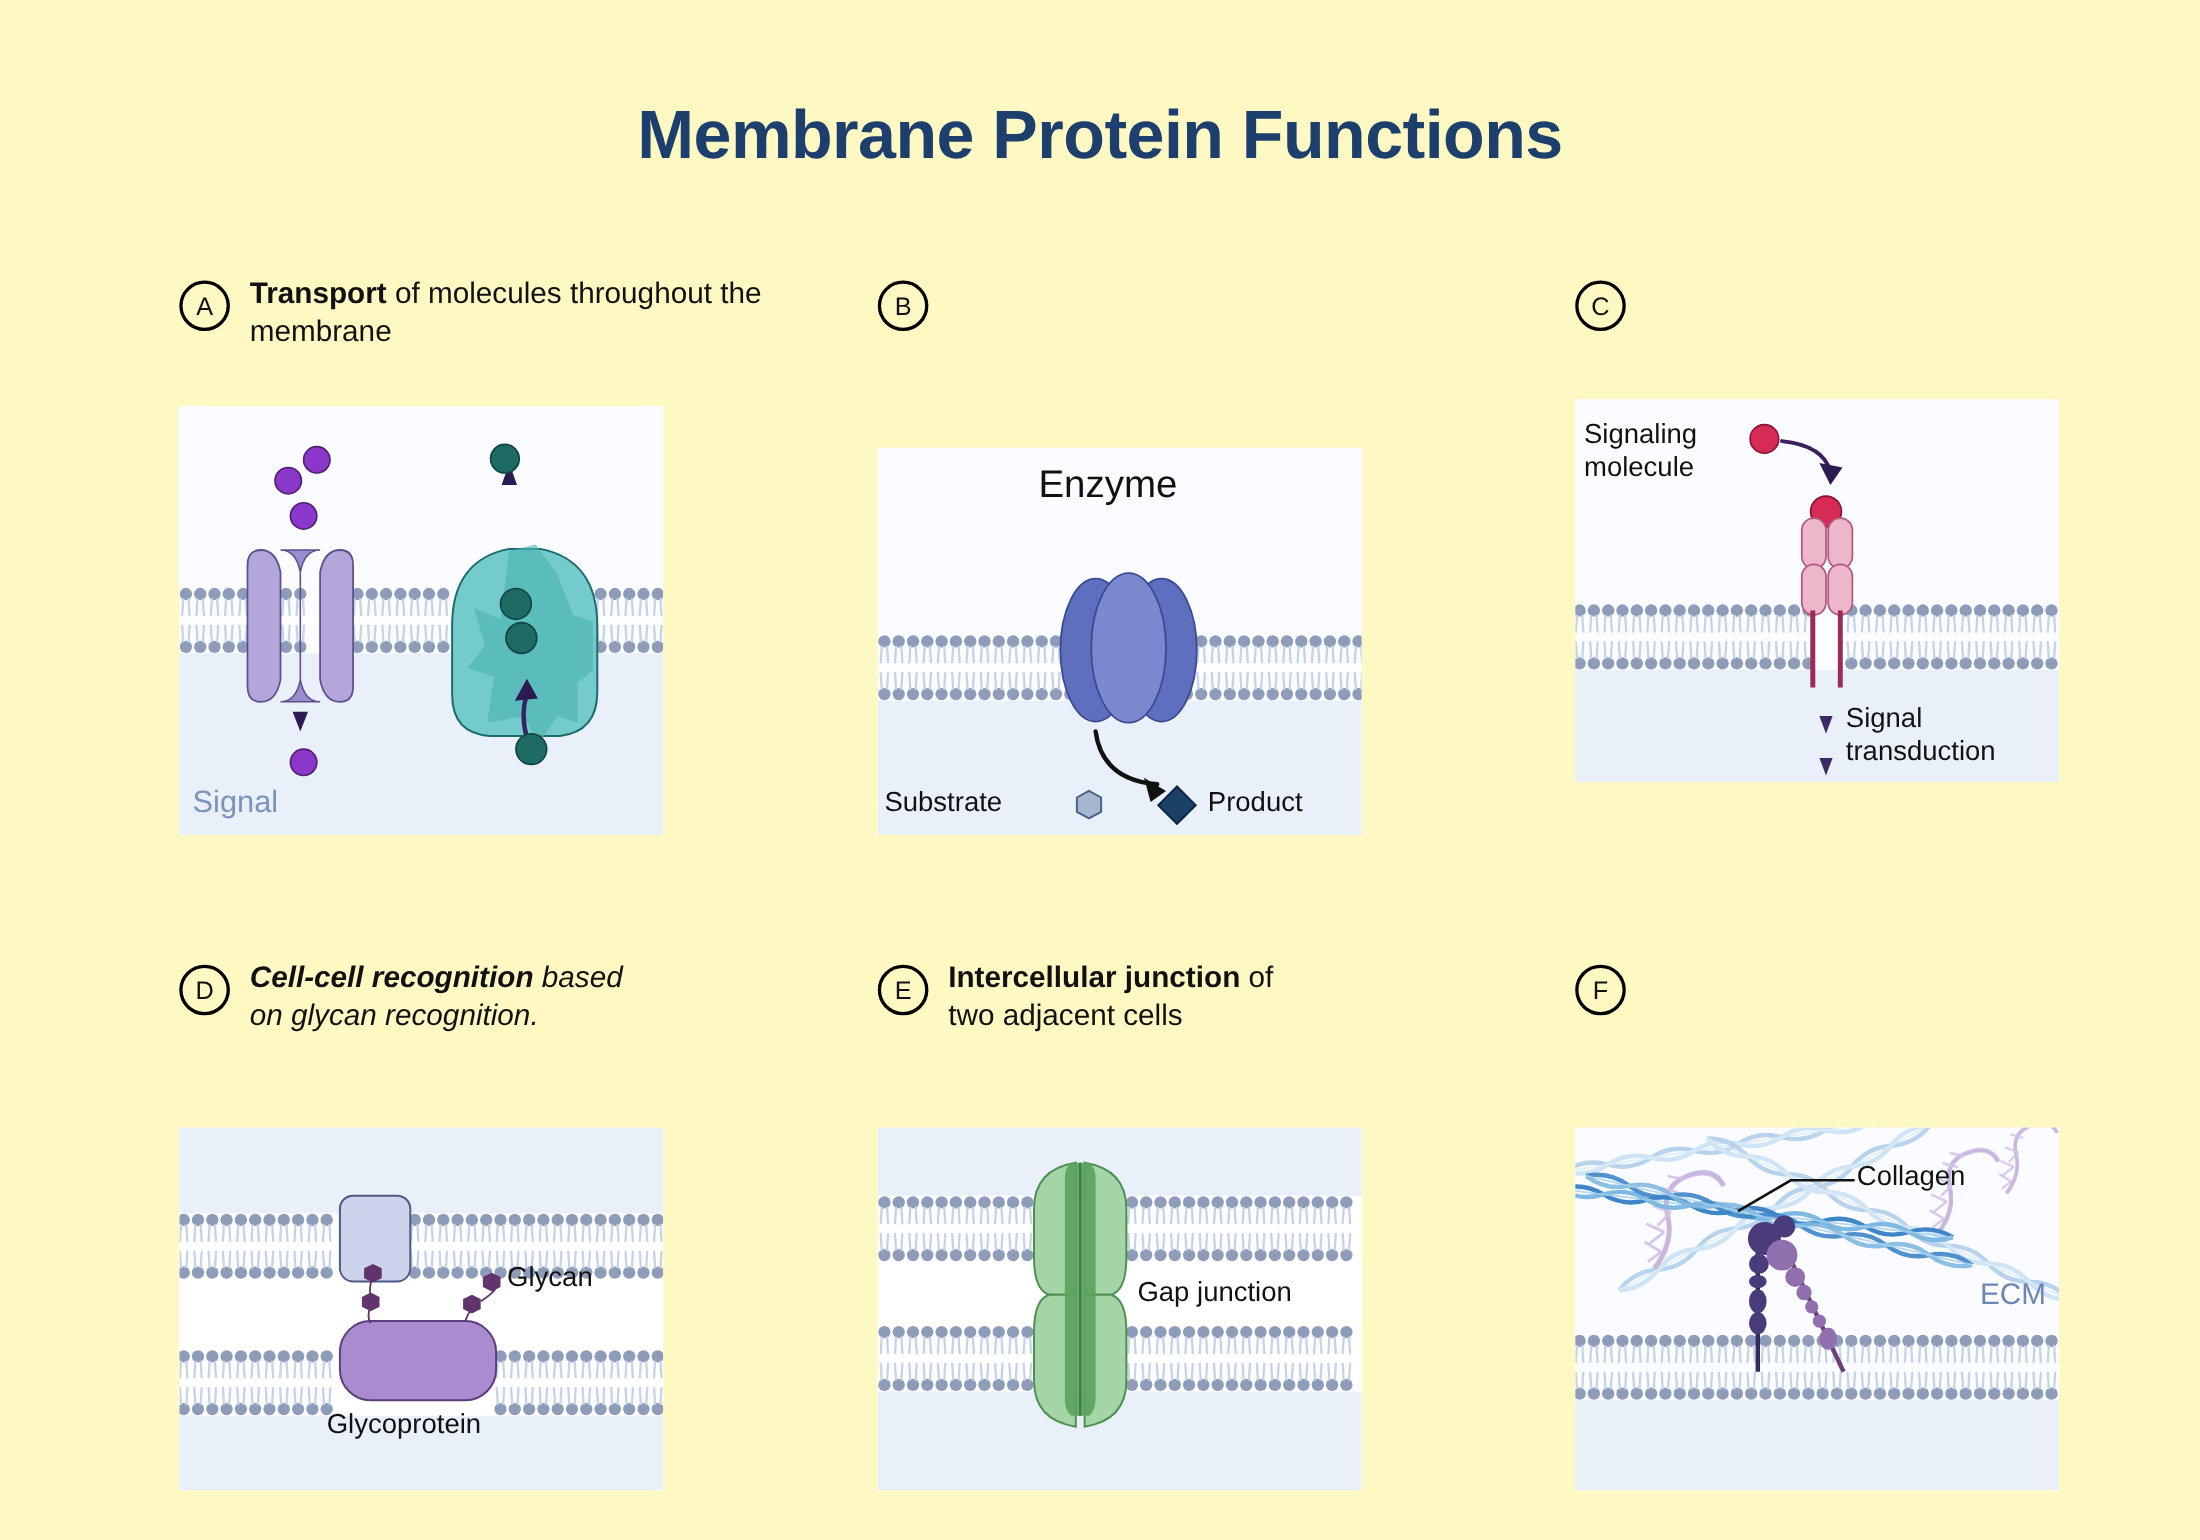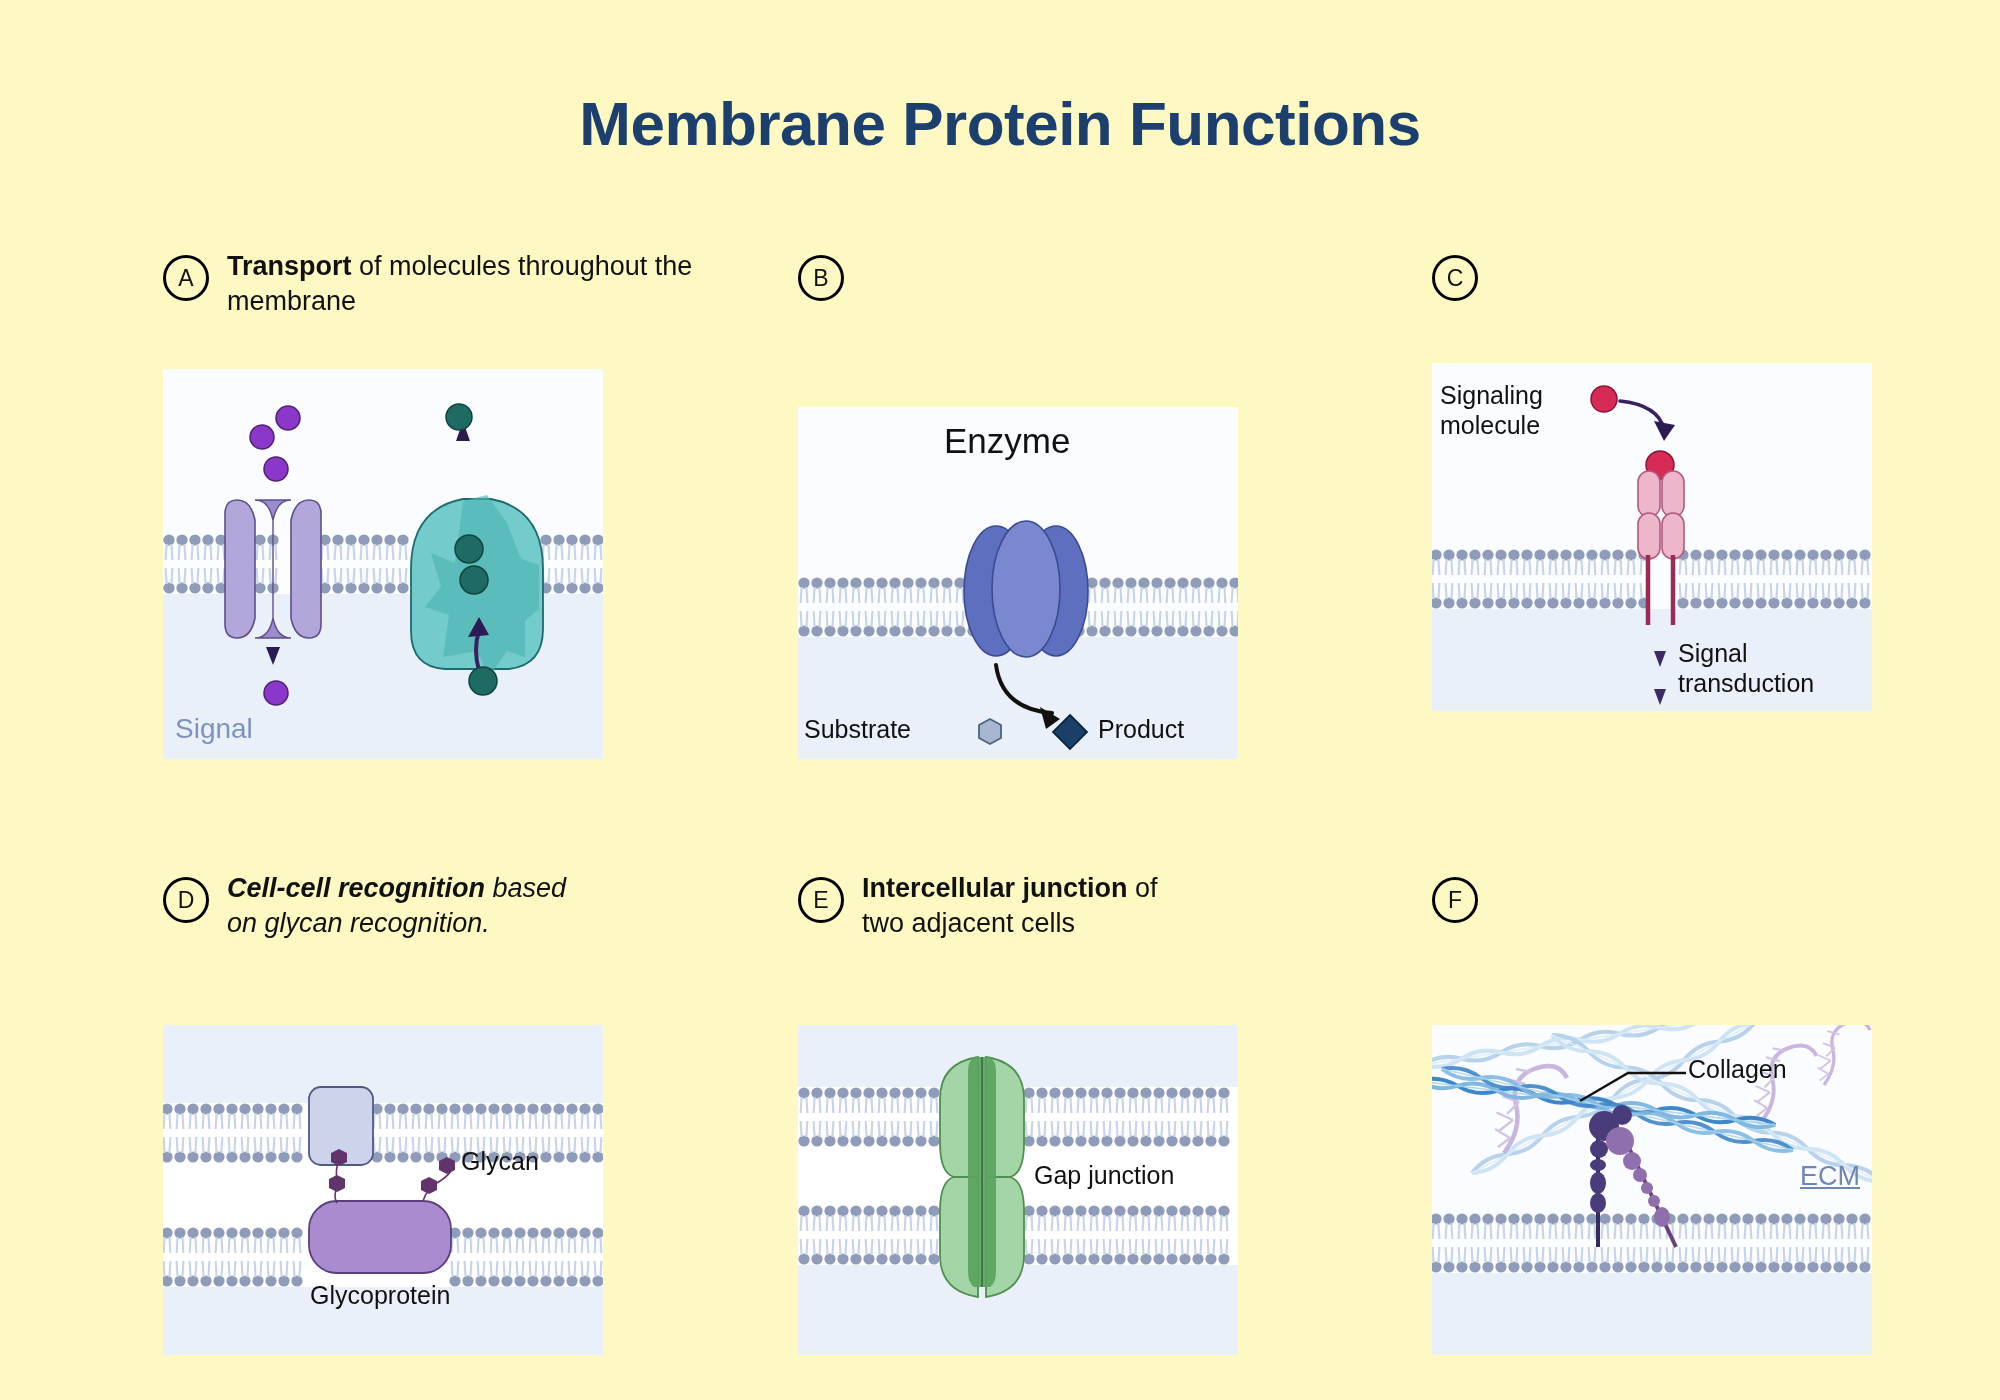--- a/index.html
+++ b/index.html
@@ -49,21 +49,21 @@
 
   .sky { position: absolute; left: 0; width: 100%; background: #fafcff; }
   .cyto { position: absolute; left: 0; width: 100%; background: #e9f0fa; }
   .gapzone { position:absolute; left:0; width:100%; background:#ffffff; }
 
   
   .bilayer { position: absolute; left: 0; width: 100%; height: 60px; }
   .bilayer svg { display: block; width: 100%; height: 100%; }
 
   .label { position: absolute; font-size: 25px; color: #111; white-space: nowrap; }
-  .label.blue { color: #6d86b5; text-decoration: underline; }
+  .label.blue { color: #6d86b5; }
   .label.big { font-size: 35px; }
   .cytosol-label { font-size: 28px; color: #7d93bd; }
 
   .figsvg { position: absolute; left: 0; top: 0; width: 100%; height: 100%; }
 </style>
 </head>
 <body>
 
 <div class="page">
 
@@ -603,21 +603,21 @@
 
         <g>
           <path d="M260 176 q4 -12 12 -16" stroke="#62346e" stroke-width="1.6" fill="none"></path>
           <path d="M274 158 q10 -6 14 -12" stroke="#62346e" stroke-width="1.6" fill="none"></path>
           <polygon points="266,152 274,156 274,165 266,169 258,165 258,156" fill="#62346e"></polygon>
           <polygon points="284,132 292,136 292,145 284,149 276,145 276,136" fill="#62346e"></polygon>
         </g>
       </svg>
 
       <div class="label" style="left:298px; top:122px;">Glycan</div>
-      <div class="label" style="left:134px; top:256px;margin-left:13px;">Glycoprotein</div>
+      <div class="label" style="left:134px; top:256px;">Glycoprotein</div>
     </div>
   </div>
 
   <div class="panel" style="left:798px; top:875px;">
     <div class="panel-head" style="height:150px;">
       <div class="badge">E</div>
       <div class="head-text" style="width:330px;"><b>Intercellular junction</b><span> of two adjacent cells</span></div>
     </div>
 
     <div class="figbox" style="height:330px; background:#ffffff;">

